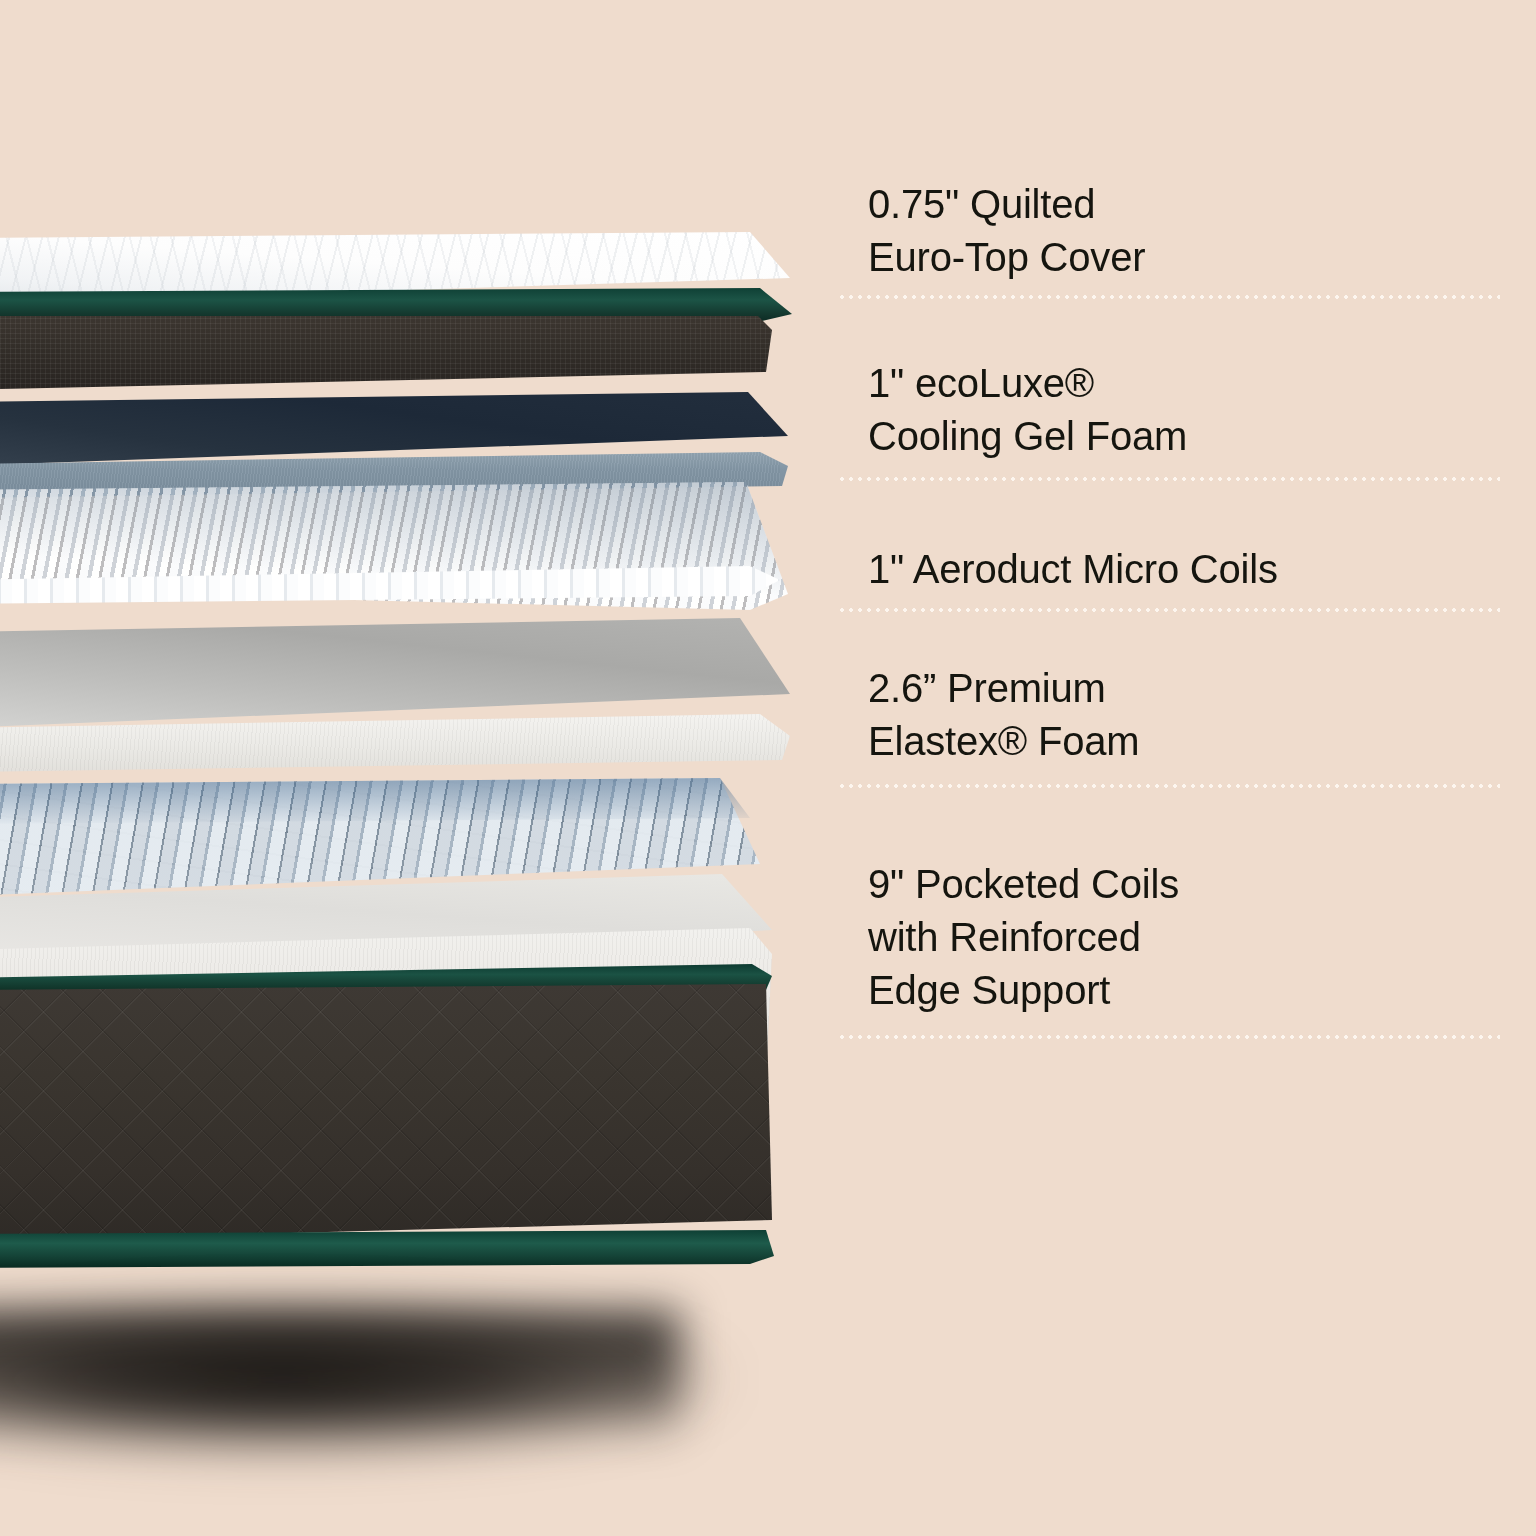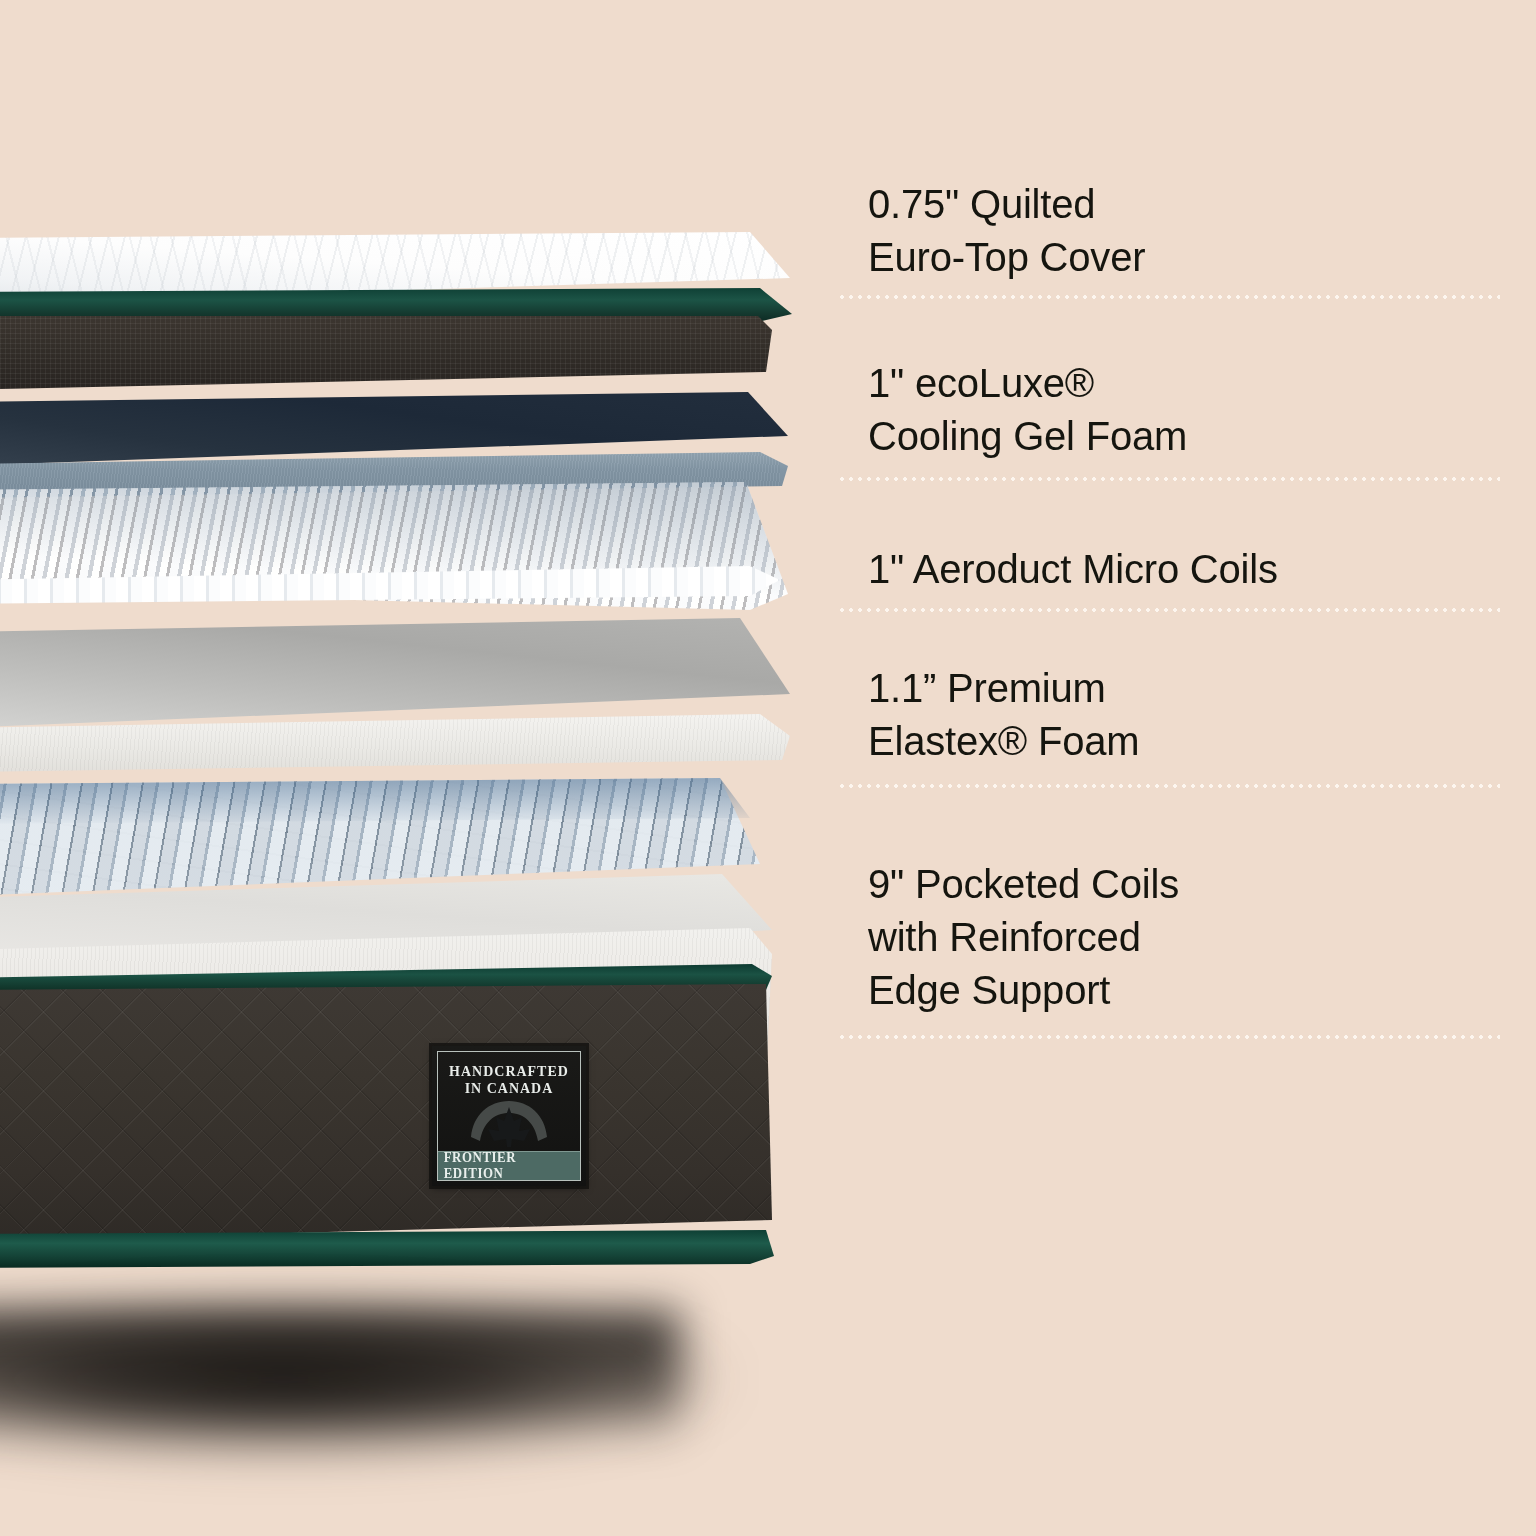--- a/index.html
+++ b/index.html
@@ -265,35 +265,20 @@
       <div class="pc-grid"></div>
       <div class="pc-grid-blue"></div>
       <div class="pc-encase-top"></div>
       <div class="pc-encase-side"></div>
       <div class="pc-encase-grain"></div>
       <div class="pipe-top"></div>
       <div class="quilt-panel"></div>
       <div class="pipe-bottom"></div>
     </div>
 
-    <div id="badge">
-      <div class="inner">
-        <div class="b-line1">HANDCRAFTED
-IN CANADA</div>
-        <div class="leaf-wrap">
-          <svg width="86" height="52" viewBox="0 0 86 52" aria-hidden="true">
-            <path d="M43 4 C23 4 7 18 5 40 L14 44 C17 26 28 16 43 16 C58 16 69 26 72 44 L81 40 C79 18 63 4 43 4 Z" fill="#4b4f4d" opacity="0.92"></path>
-            <path d="M43 10 L48 24 L56 20 L53 34 L64 32 L58 44 L46 42 L45 50 L41 50 L40 42 L28 44 L22 32 L33 34 L30 20 L38 24 Z" fill="#17191a"></path>
-          </svg>
-        </div>
-        <div class="b-band">
-          <span>FRONTIER EDITION</span>
-        </div>
-      </div>
-    </div>
 
     <div id="shadow2"></div>
     <div id="shadow"></div>
   </div>
 
   <div id="labels">
 
     <div class="label-row" style="top:178px">
       <div class="label-text">0.75" Quilted
 Euro-Top Cover</div>
@@ -305,21 +290,21 @@
 Cooling Gel Foam</div>
     </div>
     <div class="dotted" style="top:477px"></div>
 
     <div class="label-row" style="top:543px">
       <div class="label-text">1" Aeroduct Micro Coils</div>
     </div>
     <div class="dotted" style="top:608px"></div>
 
     <div class="label-row" style="top:662px">
-      <div class="label-text">1.1” Premium
+      <div class="label-text">2.6” Premium
 Elastex® Foam</div>
     </div>
     <div class="dotted" style="top:784px"></div>
 
     <div class="label-row" style="top:858px">
       <div class="label-text">9" Pocketed Coils
 with Reinforced
 Edge Support</div>
     </div>
     <div class="dotted" style="top:1035px"></div>

